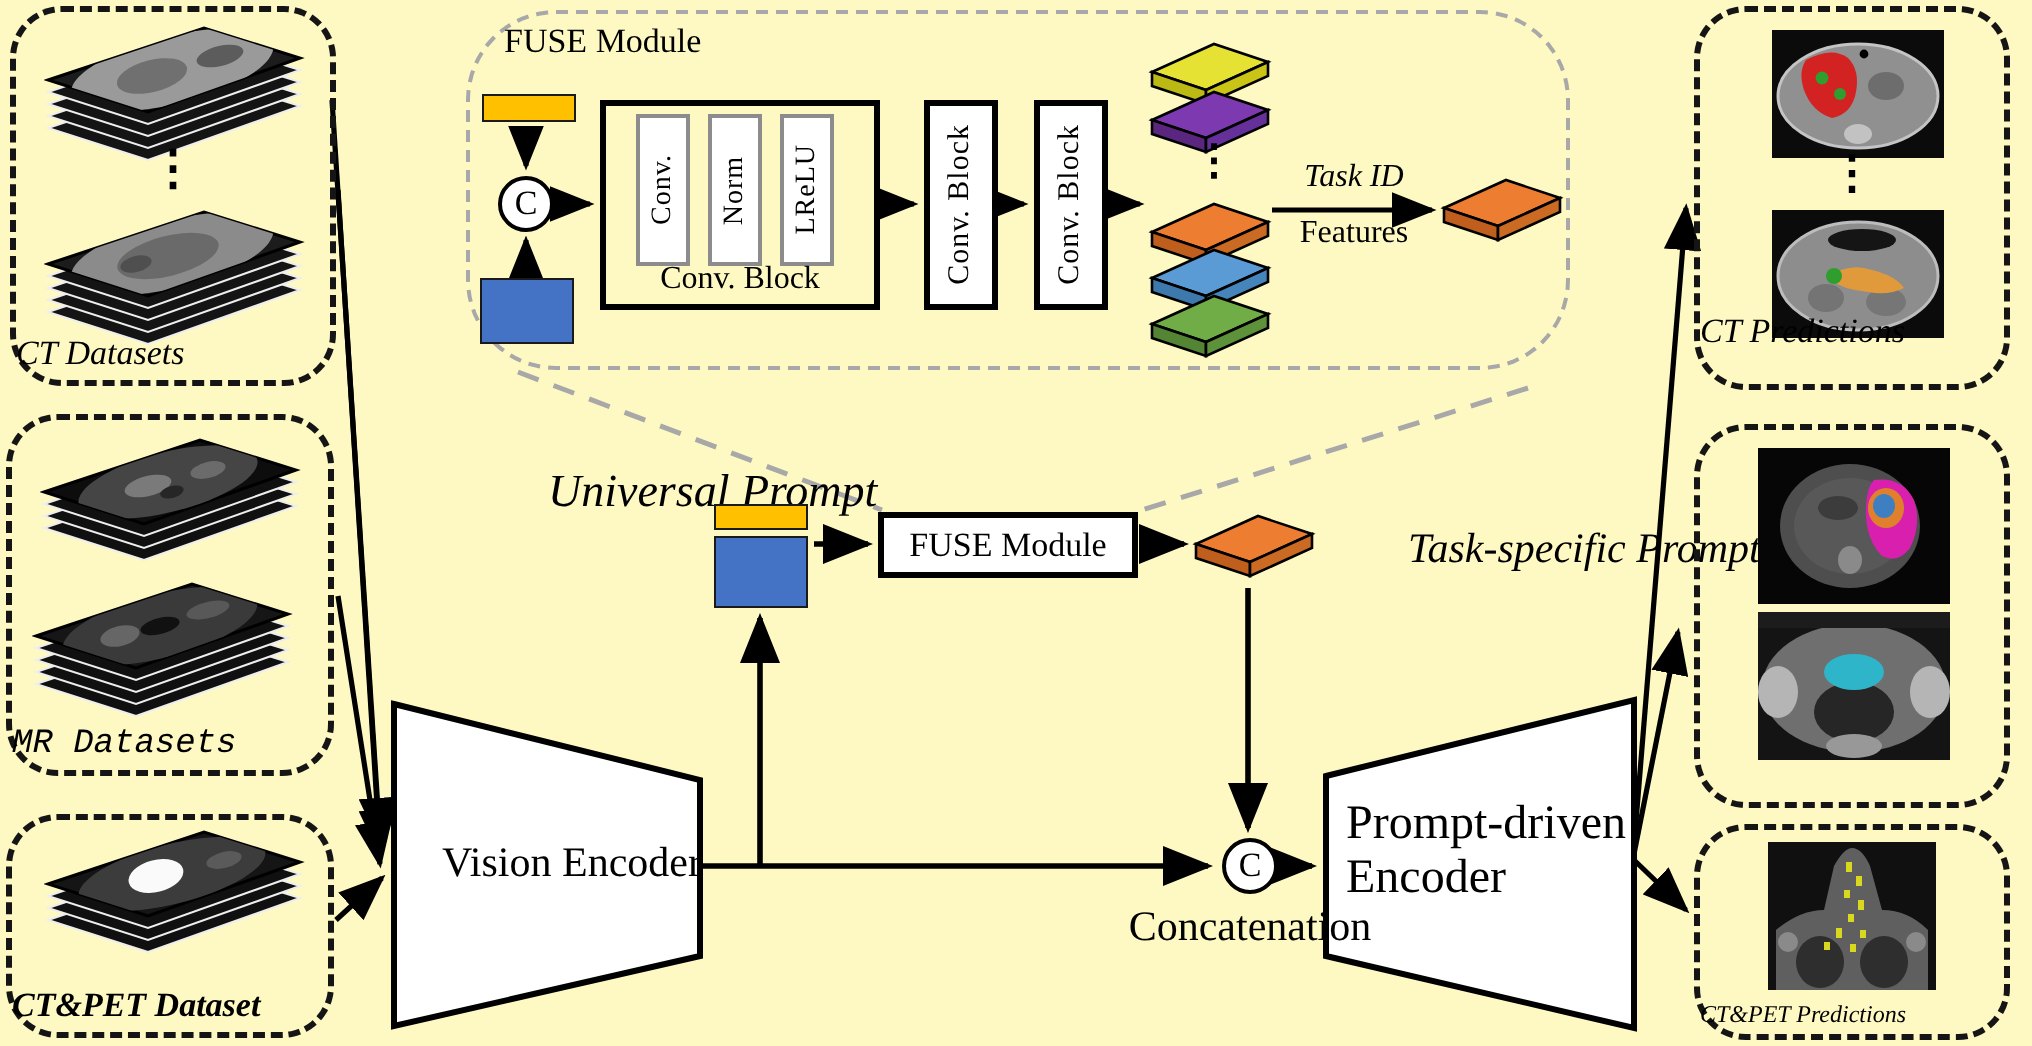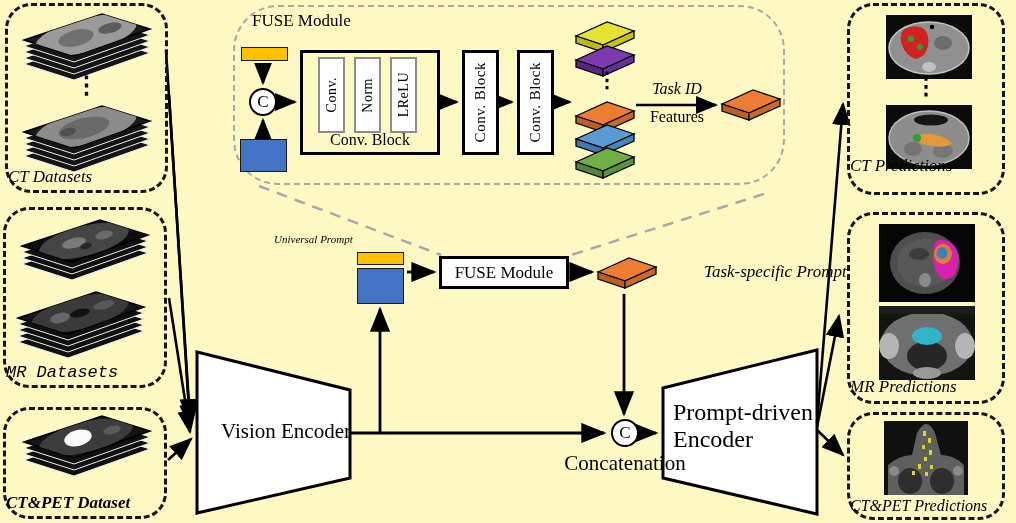--- a/index.html
+++ b/index.html
@@ -134,29 +134,29 @@
   </div>
   <div class="solid-box" style="left:517px;top:50px;width:37px;height:105px;display:flex;align-items:center;justify-content:center;">
     <span class="vtext" style="font-size:15px;">Conv. Block</span>
   </div>
 
   <div class="dots" style="left:592px;top:74px;width:30px;font-size:21px;">⋮</div>
 
   <div class="lbl it ctr" style="left:632px;top:80px;width:90px;font-size:16px;">Task ID</div>
   <div class="lbl ctr" style="left:632px;top:108px;width:90px;font-size:16px;">Features</div>
 
-  <div class="lbl it" style="left:274px;top:233px;font-size:11px;">Universal Prompt</div>
+  <div class="lbl it" style="left:274px;top:233px;font-size:23px;">Universal Prompt</div>
   <div class="bar" style="left:357px;top:252px;width:47px;height:13px;background:#FFC000;"></div>
   <div class="bar" style="left:357px;top:268px;width:47px;height:36px;background:#4472C4;"></div>
 
   <div class="solid-box" style="left:439px;top:256px;width:130px;height:33px;display:flex;align-items:center;justify-content:center;font-size:17px;">
     <span>FUSE Module</span>
   </div>
 
-  <div class="lbl it" style="left:656px;top:263px;font-size:17px;padding-left:48px;">Task-specific Prompt</div>
+  <div class="lbl it" style="left:656px;top:263px;font-size:21px;padding-left:48px;">Task-specific Prompt</div>
 
   <div class="ccircle" style="left:611px;top:419px;">
     <span>C</span>
   </div>
   <div class="lbl ctr" style="left:556px;top:452px;width:138px;font-size:21px;">Concatenation</div>
 
   <div class="lbl ctr" style="left:199px;top:420px;width:174px;font-size:21px;">Vision Encoder</div>
   <div class="abs" style="left:673px;top:399px;width:142px;font-size:24px;line-height:27px;">
     <div>Prompt-driven</div>
     <div>Encoder</div>
@@ -300,21 +300,20 @@
     <svg class="abs" style="left:29px;top:91px;" width="96" height="74" viewBox="0 0 96 74">
       <rect width="96" height="74" fill="#141414"></rect>
       <ellipse cx="48" cy="38" rx="46" ry="32" fill="#6f6f6f"></ellipse>
       <rect width="96" height="8" fill="#1c1c1c"></rect>
       <ellipse cx="10" cy="40" rx="10" ry="13" fill="#b5b5b5"></ellipse>
       <ellipse cx="86" cy="40" rx="10" ry="13" fill="#b5b5b5"></ellipse>
       <ellipse cx="48" cy="50" rx="20" ry="15" fill="#262626"></ellipse>
       <ellipse cx="48" cy="67" rx="14" ry="6" fill="#989898"></ellipse>
       <ellipse cx="48" cy="30" rx="15" ry="9" fill="#2fb5c9"></ellipse>
     </svg>
-    <div class="boxlabel" style="bottom:4px;">MR Predictions</div>
   </div>
 
   <div class="dash-box" style="left:847px;top:412px;width:158px;height:108px;">
     <svg class="abs" style="left:34px;top:6px;" width="84" height="74" viewBox="0 0 84 74">
       <rect width="84" height="74" fill="#101010"></rect>
       <path d="M4,44 Q16,34 28,34 L33,12 Q38,3 42,3 Q47,3 51,12 L57,34 Q70,34 80,44 L80,74 L4,74 Z" fill="#5f5f5f"></path>
       <ellipse cx="26" cy="60" rx="12" ry="13" fill="#2e2e2e"></ellipse>
       <ellipse cx="58" cy="60" rx="12" ry="13" fill="#2e2e2e"></ellipse>
       <circle cx="10" cy="50" r="5" fill="#8a8a8a"></circle>
       <circle cx="74" cy="50" r="5" fill="#8a8a8a"></circle>
@@ -323,16 +322,16 @@
           <rect x="44" y="17" width="3" height="5"></rect>
         <rect x="38" y="24" width="3" height="4"></rect>
           <rect x="45" y="29" width="3" height="5"></rect>
         <rect x="40" y="36" width="3" height="4"></rect>
           <rect x="34" y="43" width="3" height="5"></rect>
         <rect x="46" y="44" width="3" height="4"></rect>
           <rect x="28" y="50" width="3" height="4"></rect>
         <rect x="41" y="51" width="3" height="4"></rect>
       </g>
     </svg>
-    <div class="boxlabel" style="bottom:2px;font-size:16px;">CT&amp;PET Predictions</div>
+    <div class="boxlabel" style="bottom:2px;font-size:12px;">CT&amp;PET Predictions</div>
   </div>
 
 </div>
 
 </body></html>

